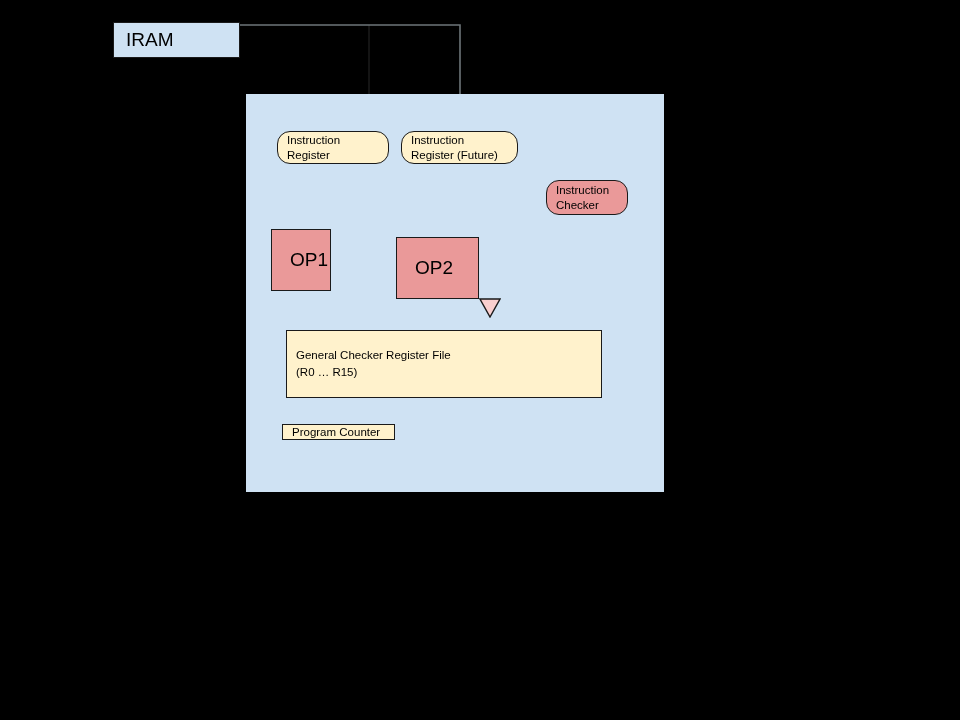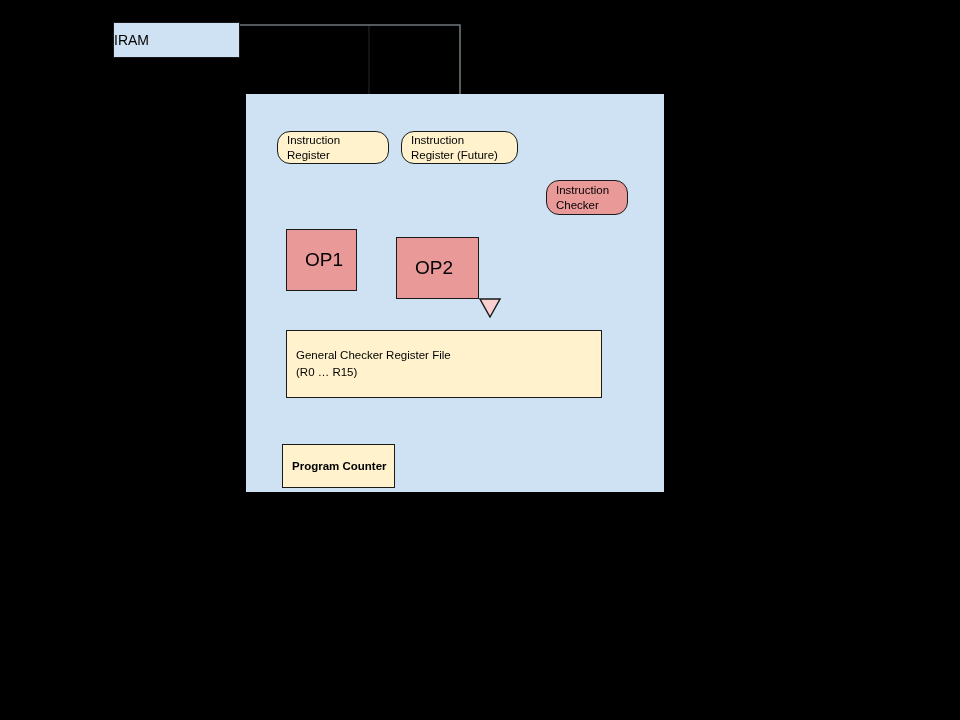--- a/index.html
+++ b/index.html
@@ -30,21 +30,21 @@
     flex-direction: column;
     justify-content: center;
     color: #000000;
     white-space: pre-line;
     z-index: 5;
   }
   .node-blue  { background: #cfe2f3; }
   .node-cream { background: #fff2cc; }
   .node-red   { background: #ea9999; }
 
-  .lbl-iram   { font-size: 14px; }
+  .lbl-iram   { font-size: 19px; padding-left: 12px; }
   .lbl-small  { font-size: 11.5px; padding-left: 9px; line-height: 15px; border-radius: 13px; }
   .lbl-op     { font-size: 19px; padding-left: 18px; }
   .lbl-gprf   { font-size: 11.5px; padding-left: 9px; line-height: 17px; }
   .lbl-pc     { font-size: 11.5px; padding-left: 9px; }
 
   .panel {
     position: absolute;
     background: #cfe2f3;
     z-index: 1;
   }
@@ -113,34 +113,34 @@
   <div class="node node-cream lbl-small" style="left:401px; top:131px; width:117px; height:33px;">
     <span>Instruction
 Register (Future)</span>
   </div>
 
   <div class="node node-red lbl-small" style="left:546px; top:180px; width:82px; height:35px;">
     <span>Instruction
 Checker</span>
   </div>
 
-  <div class="node node-red lbl-op" style="left:286px; top:229px; width:71px; height:62px;">
+  <div class="node node-red lbl-op" style="left:271px; top:229px; width:60px; height:62px;">
     <span>OP1</span>
   </div>
 
   <div class="node node-red lbl-op" style="left:396px; top:229px; width:83px; height:62px;margin-top:8px;">
     <span>OP2</span>
   </div>
 
   <div class="node node-cream lbl-gprf" style="left:286px; top:330px; width:316px; height:68px;">
     <span>General Checker Register File
 (R0 … R15)</span>
   </div>
 
-  <div class="node node-cream lbl-pc" style="left:282px; top:444px; width:113px; height:44px;font-weight:bold;">
+  <div class="node node-cream lbl-pc" style="left:282px; top:424px; width:113px; height:16px;">
     <span>Program Counter</span>
   </div>
 
   <svg style="position:absolute; left:479px; top:298px; width:22px; height:20px; z-index:6;" viewBox="0 0 22 20" xmlns="http://www.w3.org/2000/svg">
     <polygon points="1,1 21,1 11,19" fill="#f9cfcf" stroke="#1a1a1a" stroke-width="1.4"></polygon>
   </svg>
 
 </div>
 
 </body></html>

